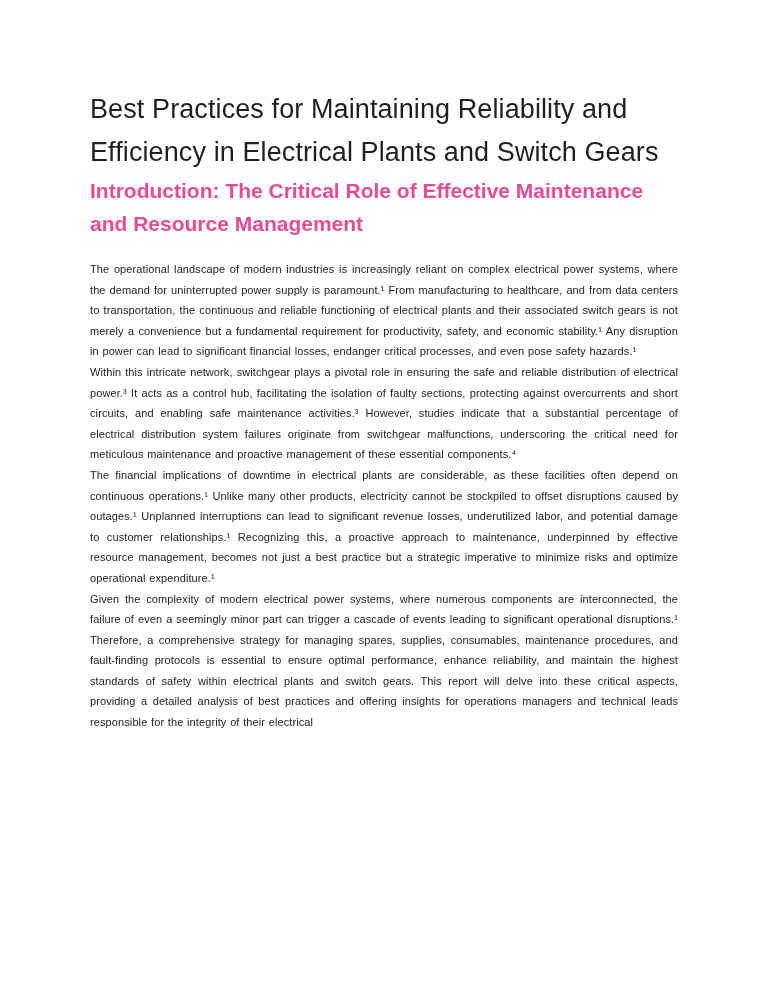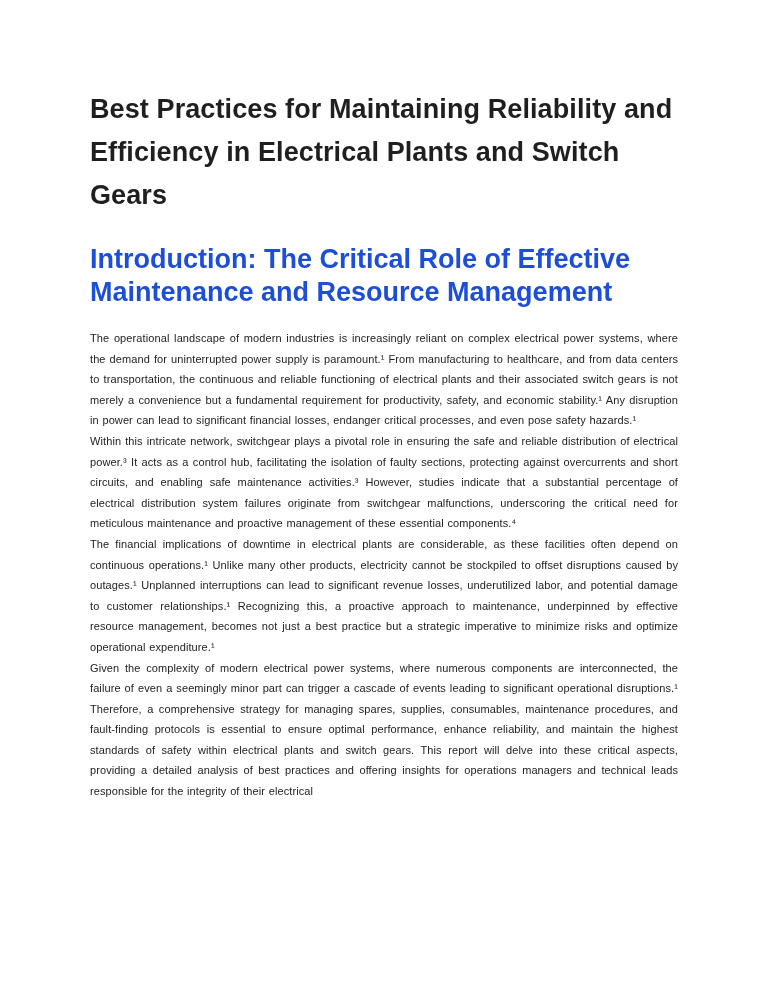--- a/index.html
+++ b/index.html
@@ -15,29 +15,28 @@
     height: 994px;
     margin: 0 auto;
     background: #ffffff;
     padding: 88px 90px 0 90px;
     overflow: hidden;
   }
 
   h1.doc-title {
     color: #1f1f1f;
     font-size: 27px;
-    font-weight: 700;
+    font-weight: 400;
     line-height: 43px;
     letter-spacing: 0.1px;
-    margin-bottom: 26px;
   }
 
   h2.doc-heading {
-    color: #1d4ed8;
-    font-size: 27px;
+    color: #ec4899;
+    font-size: 21px;
     font-weight: 700;
     line-height: 33px;
     margin-bottom: 19px;
   }
 
   .doc-body p {
     color: #222222;
     font-size: 11px;
     line-height: 20.6px;
     text-align: justify;

